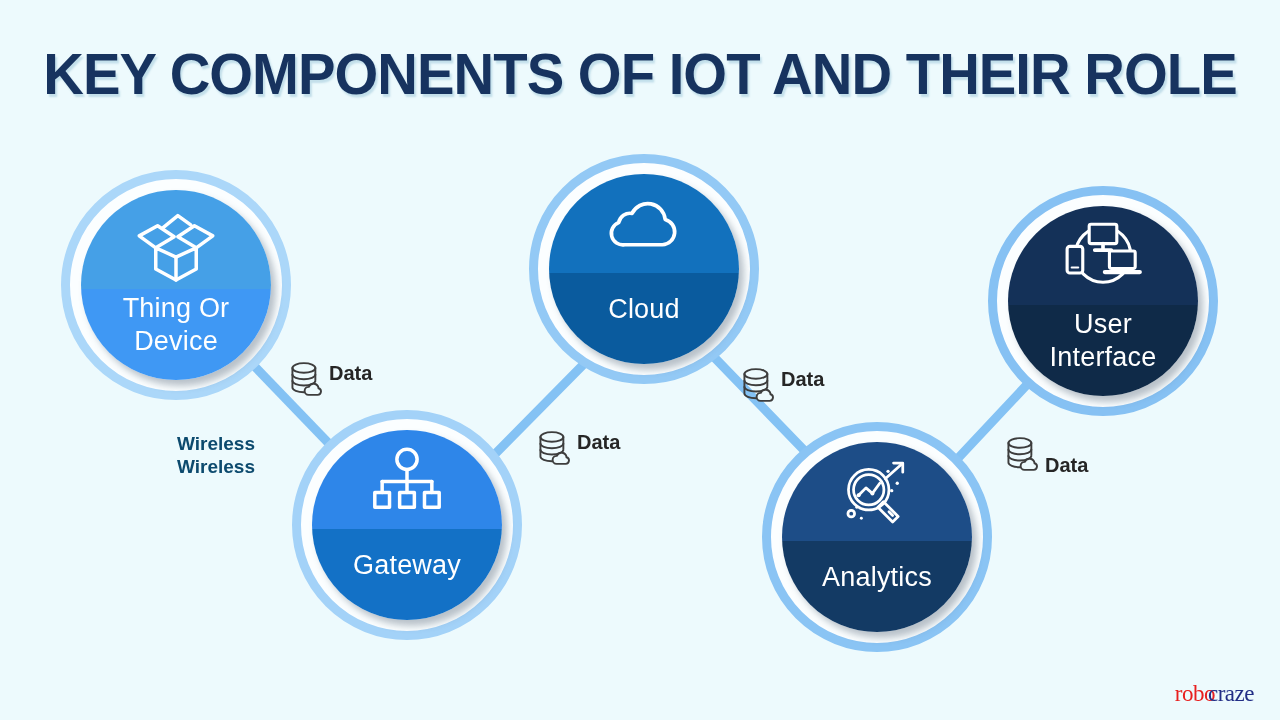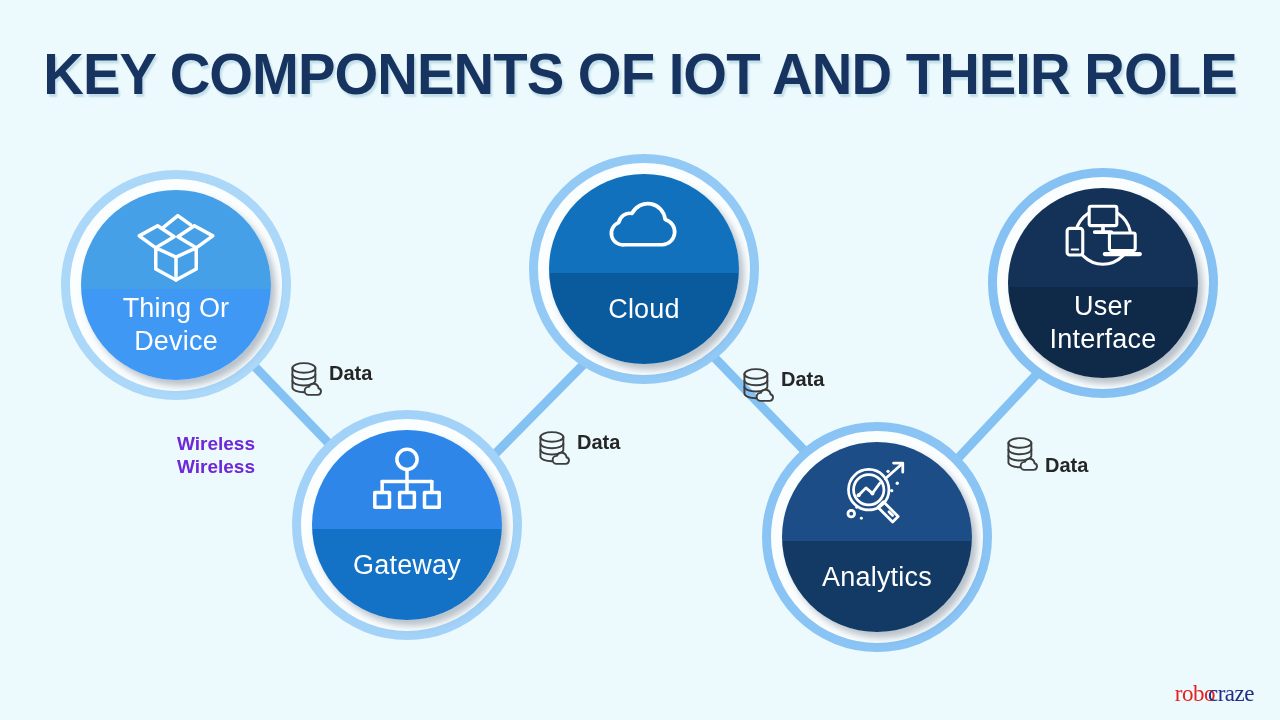--- a/index.html
+++ b/index.html
@@ -54,21 +54,21 @@
   
   .data-tag { position:absolute; z-index:3; display:flex; align-items:flex-start; }
   .data-tag svg { width:34px; height:39px; flex:0 0 auto; }
   .data-tag .data-text {
     font-size:20px; font-weight:bold; color:#262626; margin-left:7px; margin-top:1px;text-align:right;
   }
   .data-tag.low .data-text { margin-top:18px; }
 
   .wireless {
     position:absolute; z-index:3;
-    font-size:19px; line-height:23px; font-weight:bold; color:#6d28d9;
+    font-size:19px; line-height:23px; font-weight:bold; color:#0c4a6e;
   }
 
   
   .logo {
     position:absolute; right:26px; bottom:13px; z-index:3;
     font-family:"Liberation Serif", serif;
     font-size:23px; letter-spacing:-0.5px; white-space:nowrap;
   }
   .logo .p1 { color:var(--logo1, #e8201f); }
   .logo .p2 { color:var(--logo2, #222e86); margin-left:-7px; }
@@ -176,21 +176,21 @@
       </div>
       <div class="half bottom">
         <div class="node-label">
           <div>Analytics</div>
           <div></div>
         </div>
       </div>
     </div>
   </div>
 
-  <div class="node" style="left: 988px; top: 168px; --top: #143158; --bottom: #0f2a48; --ring: #86c1f3;">
+  <div class="node" style="left: 988px; top: 186px; --top: #143158; --bottom: #0f2a48; --ring: #86c1f3;">
     <div class="inner">
       <div class="half top">
         <svg class="node-icon" viewBox="0 0 100 100">
           <g stroke="#fff" stroke-width="3.4" stroke-linejoin="round" stroke-linecap="round">
             <circle cx="50" cy="42" r="30" fill="none"></circle>
             <rect x="35" y="9" width="30" height="21" rx="2" fill="currentColor"></rect>
             <path d="M50 30 V36 M41 37 H59" fill="none" stroke-width="4"></path>
             <rect x="11" y="33" width="17" height="29" rx="3" fill="currentColor"></rect>
             <path d="M16 56 H23" fill="none" stroke-width="2.4"></path>
             <rect x="57" y="38" width="28" height="19" rx="2" fill="currentColor"></rect>

